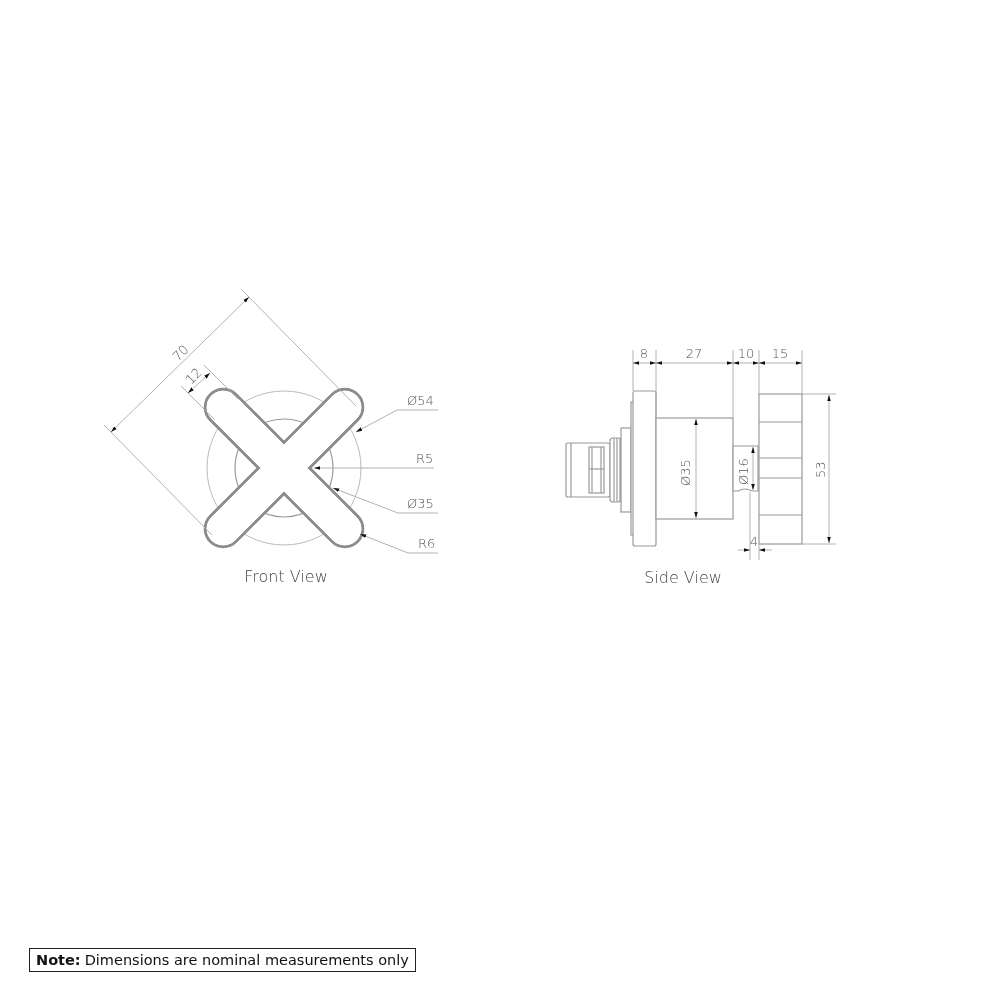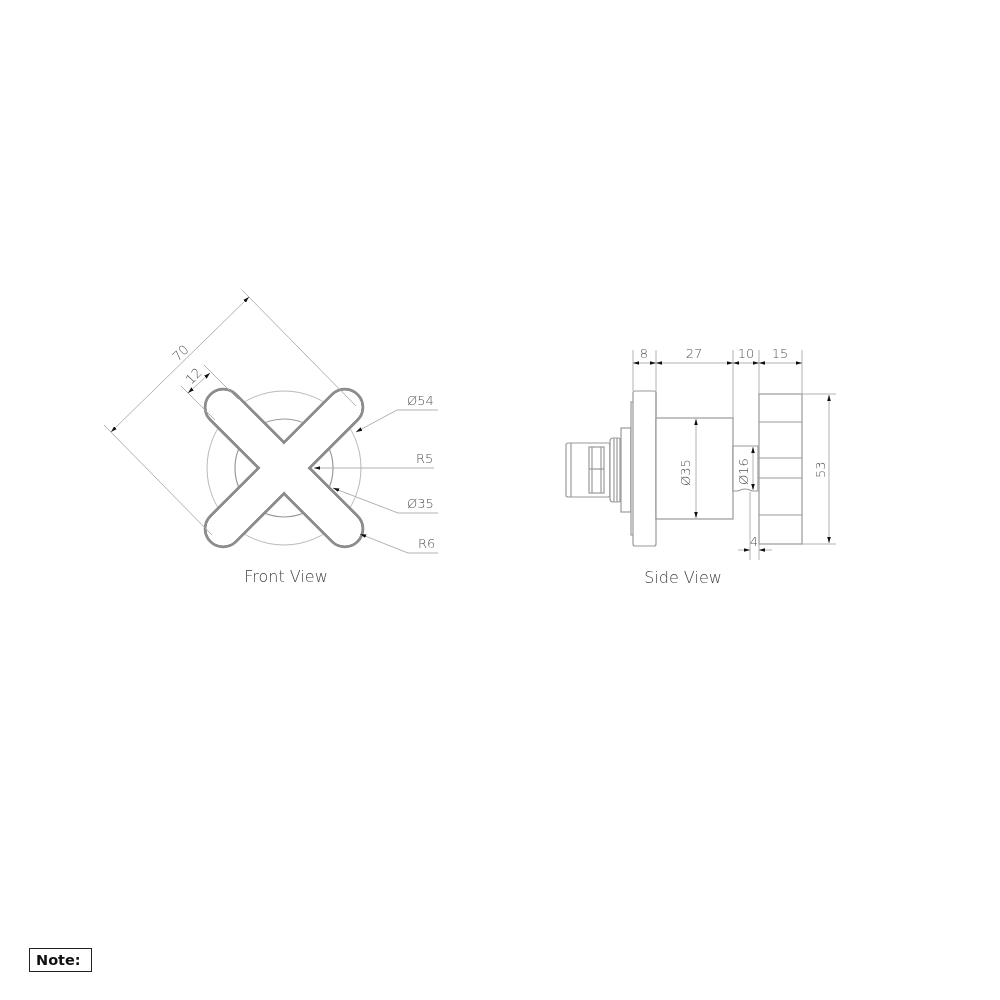--- a/index.html
+++ b/index.html
@@ -162,13 +162,14 @@
       <line x1="772" y1="550" x2="759" y2="550" class="dimline" marker-end="url(#arr)"></line>
       <text x="754" y="546" text-anchor="middle" class="dim-text">4</text>
     </g>
 
     <text x="683" y="583" text-anchor="middle" class="caption">Side View</text>
   </g>
 </svg>
 
 <div class="note-box">
   <b>Note:</b>
+  <span>Dimensions are nominal measurements only</span>
 </div>
 
 </body></html>

